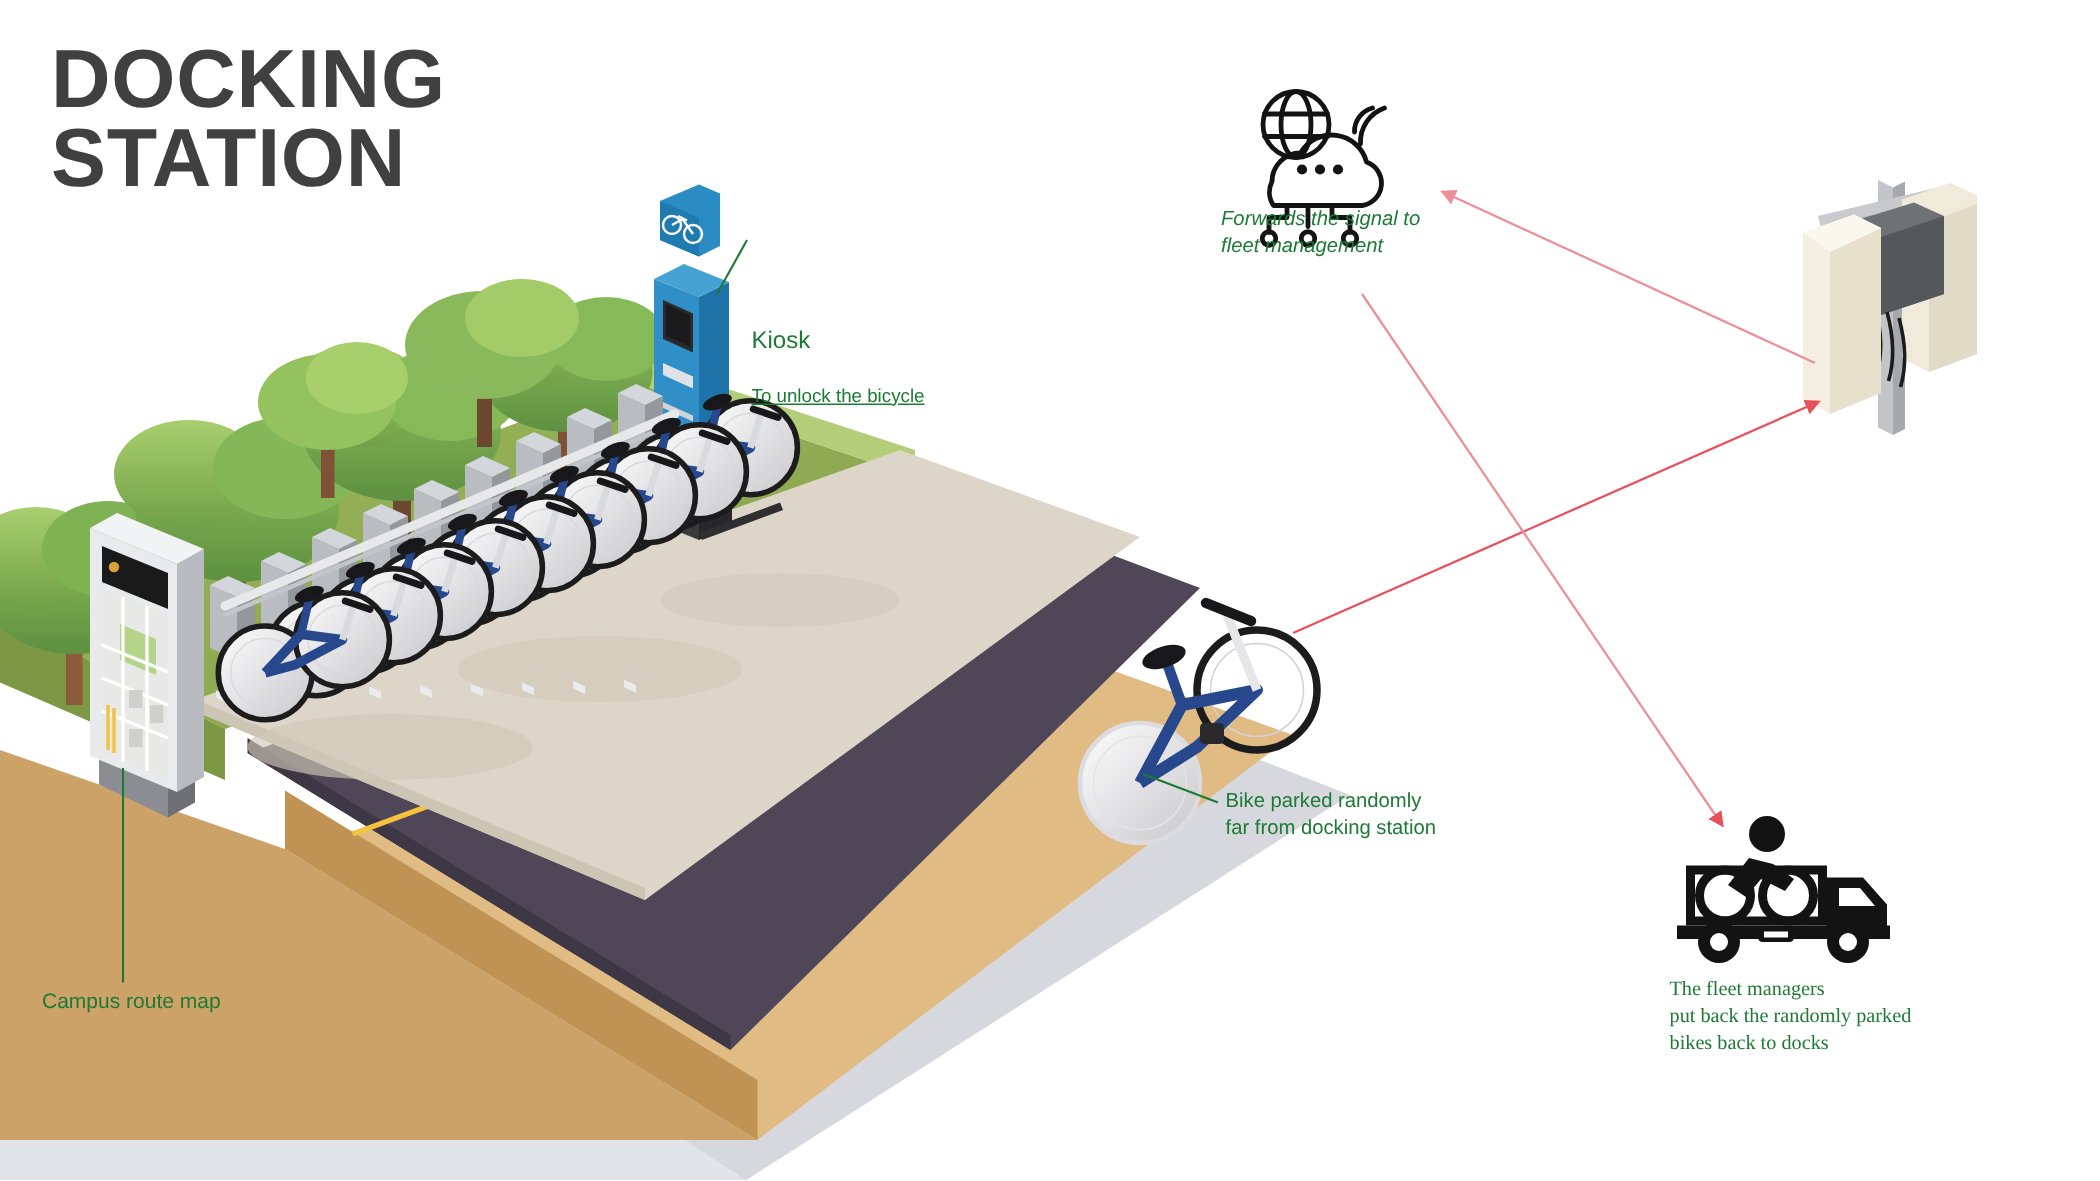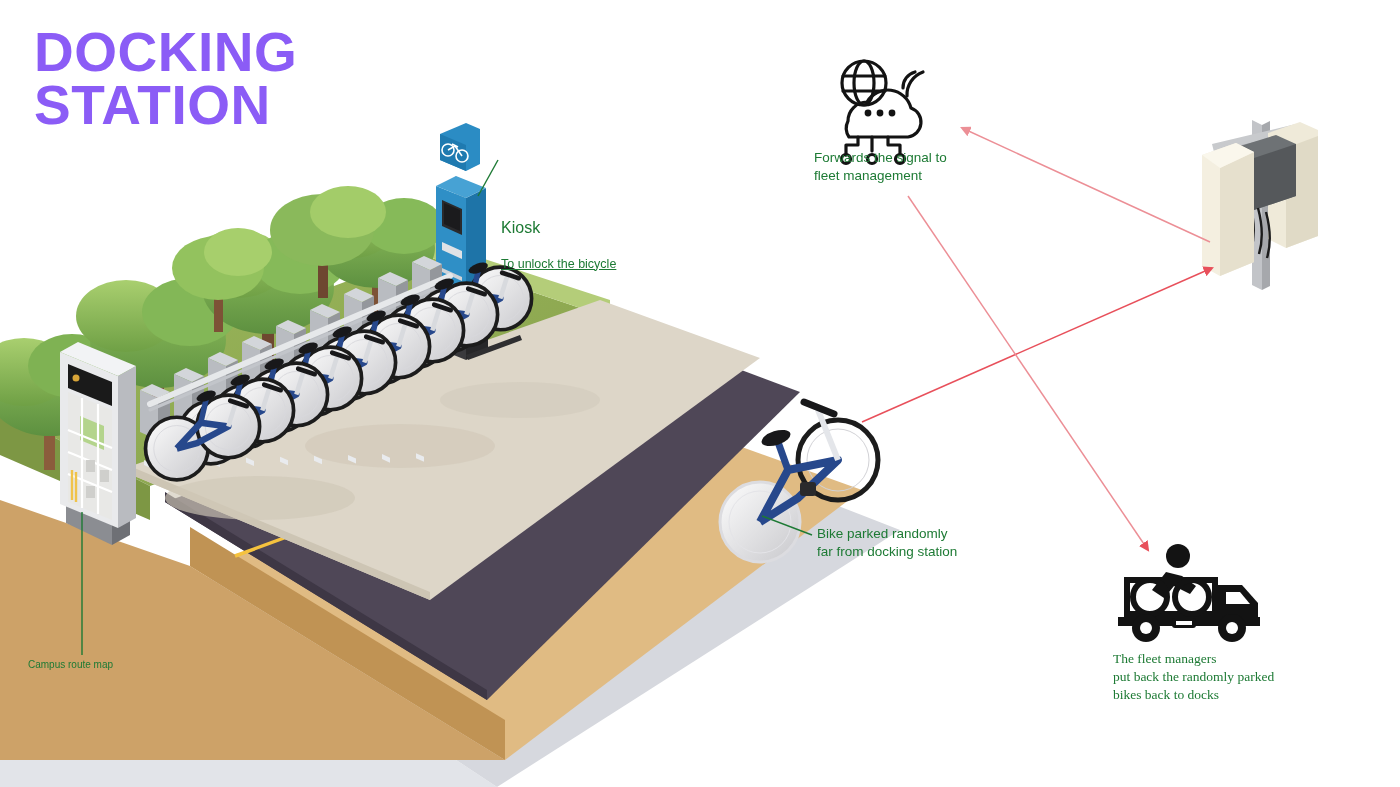--- a/index.html
+++ b/index.html
@@ -23,21 +23,21 @@
   }
 
   
   #title {
     position: absolute;
     left: 34px; top: 26px;
     font-size: 55px;
     font-weight: 800;
     line-height: 0.97;
     letter-spacing: 0.5px;
-    color: #8b5cf6;
+    color: #404040;
     white-space: pre-line;
     z-index: 40;
   }
 
   
   .label {
     position: absolute;
     color: #1d7a34;
     z-index: 45;
     white-space: pre-line;
@@ -52,22 +52,22 @@
     font-size: 12.5px;
     line-height: 1.3;
     display: block;
     text-decoration: underline;
   }
   .label.body {
     font-size: 13.5px;
     line-height: 1.35;
   }
   #lbl-kiosk      { left: 501px; top: 152px; }
-  #lbl-campus     { left: 28px;  top: 658px; font-size: 10px; }
-  #lbl-cloud      { left: 814px; top: 149px; }
+  #lbl-campus     { left: 28px;  top: 658px; font-size: 14px; }
+  #lbl-cloud      { left: 814px; top: 137px; font-style: italic; }
   #lbl-tower      { left: 1182px; top: 303px; }
   #lbl-bike       { left: 817px; top: 525px; }
   #lbl-fleet      { left: 1113px; top: 650px; font-family: Liberation Serif, serif; }
 </style>
 </head>
 <body>
 
 <div id="stage">
 
   <div id="title">DOCKING

